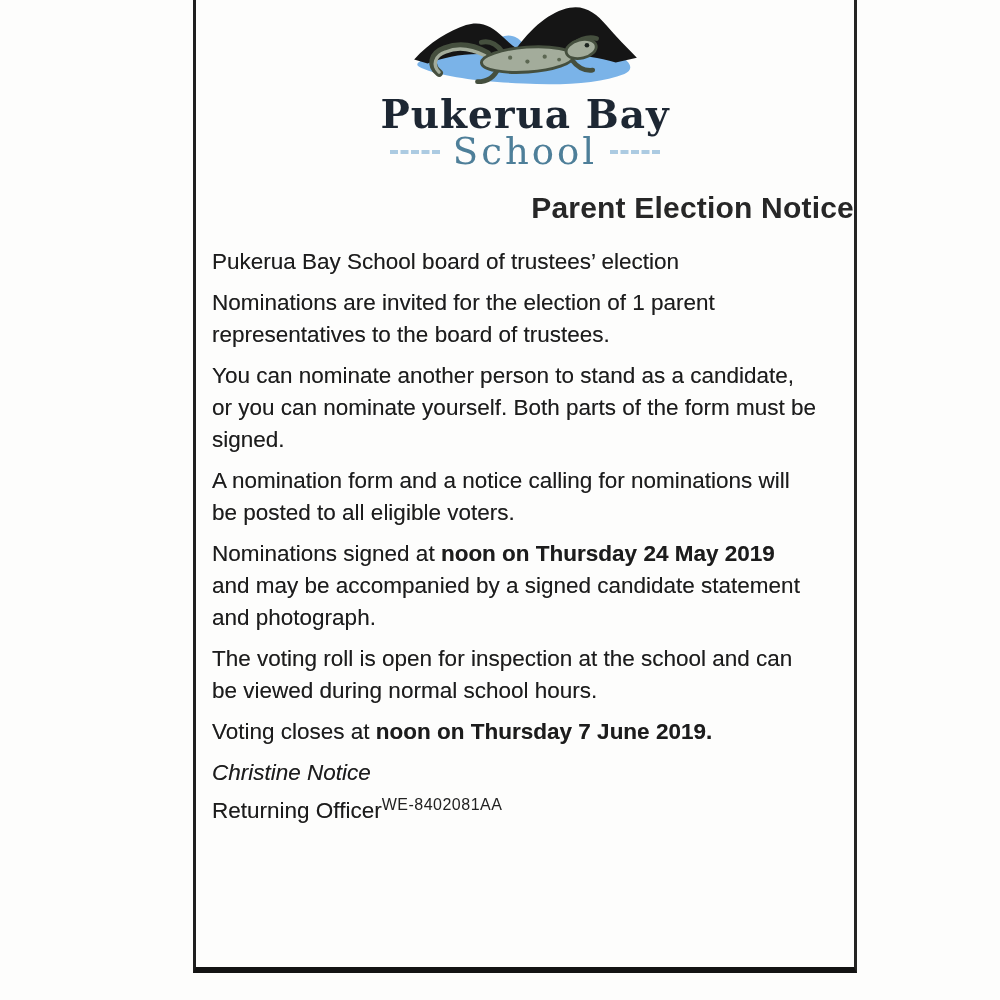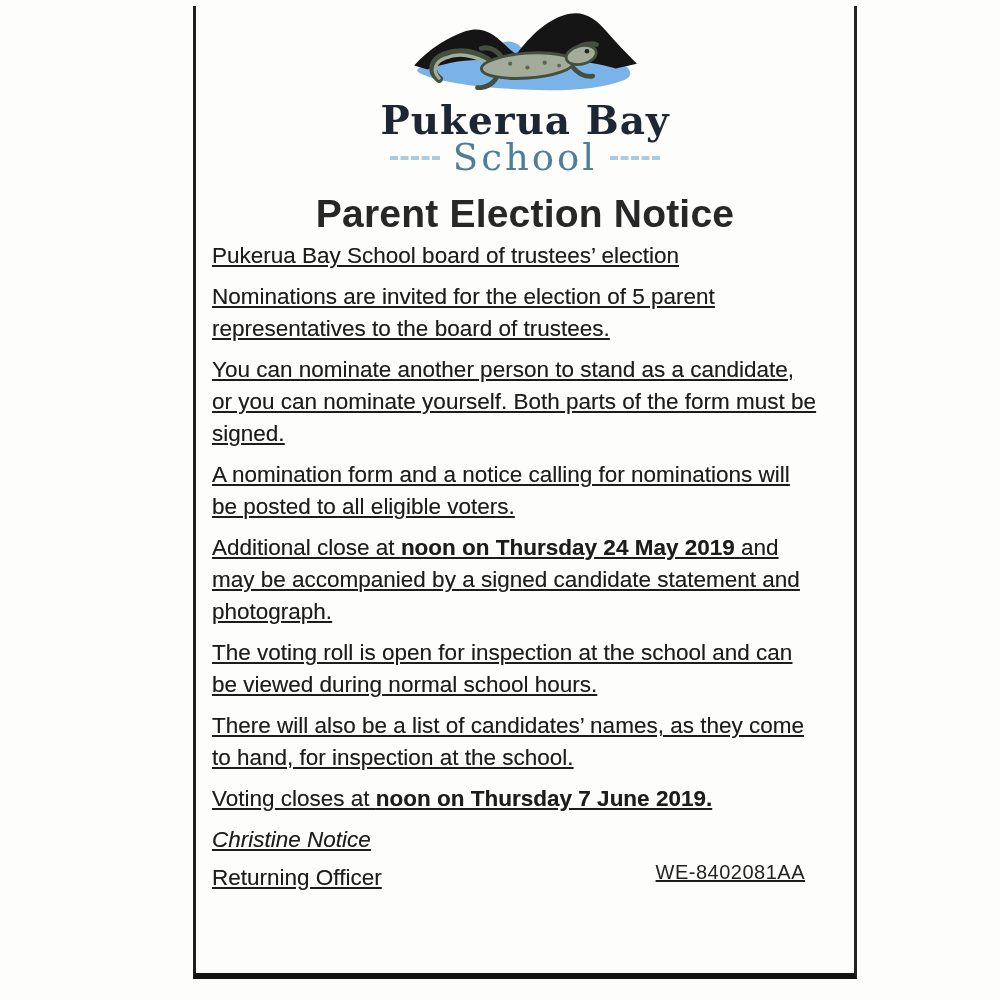--- a/index.html
+++ b/index.html
@@ -17,21 +17,21 @@
   }
   .scan-page {
     position: absolute;
     inset: 0;
     background: #fdfdfc;
   }
   
   .notice-frame {
     position: absolute;
     left: 193px;
-    top: 6px;
+    top: 0;
     width: 664px;
     height: 973px;
     box-sizing: border-box;
     border-left: 3px solid #1f1f1f;
     border-right: 3px solid #242424;
     border-bottom: 6px solid #131313;
     background: #fdfdfc;
   }
   .logo-block {
     padding-top: 2px;
@@ -65,55 +65,53 @@
     color: #4e7f99;
   }
   .logo-dash {
     display: inline-block;
     width: 50px;
     height: 0;
     border-top: 4px dashed #9fc3de;
     opacity: 0.85;
   }
   .notice-title {
-    text-align: center;
-    font-size: 39px;
+    text-align: right;
+    font-size: 30px;
     font-weight: bold;
     color: #272727;
     margin: 18px 0 0 0;
     line-height: 36px;
     letter-spacing: 0.2px;
   }
   .body-text {
-    margin-top: 8px;
+    margin-top: 20px;
     padding: 0 37px 0 16px;
     font-size: 22.5px;
     line-height: 32px;
     color: #1c1c1c;
     text-shadow: 0 0 0.4px rgba(30,30,30,0.45);
-    text-decoration: underline;
   }
   .body-text p {
     margin: 0 0 9px 0;
   }
   .sig-name {
     font-style: italic;
     margin-bottom: 0 !important;
   }
   .sig-row {
     display: flex;
-    justify-content: space-between;
     align-items: flex-end;
     padding-right: -10px;
   }
   .sig-role {
     font-style: normal;
   }
   .ref-code {
-    font-size: 20px;
+    font-size: 16px;
     letter-spacing: 0.5px;
     color: #222;
     padding-right: 12px;
     padding-bottom: 6px;
     text-shadow: none;
   }
 </style>
 </head>
 <body>
 
@@ -162,26 +160,25 @@
         <span class="logo-dash"></span>
         <span class="school-word">School</span>
         <span class="logo-dash"></span>
       </div>
     </div>
 
     <div class="notice-title">Parent Election Notice</div>
 
     <div class="body-text">
       <p><span>Pukerua Bay School board of trustees’ election</span></p>
-      <p><span>Nominations are invited for the election of 5 parent representatives to the board of trustees.</span></p>
+      <p><span>Nominations are invited for the election of 1 parent representatives to the board of trustees.</span></p>
       <p><span>You can nominate another person to stand as a candidate, or you can nominate yourself. Both parts of the form must be signed.</span></p>
       <p><span>A nomination form and a notice calling for nominations will be posted to all eligible voters.</span></p>
-      <p><span>Additional close at </span><span style="font-weight: bold;">noon on Thursday 24 May 2019</span><span> and may be accompanied by a signed candidate statement and photograph.</span></p>
+      <p><span>Nominations signed at </span><span style="font-weight: bold;">noon on Thursday 24 May 2019</span><span> and may be accompanied by a signed candidate statement and photograph.</span></p>
       <p><span>The voting roll is open for inspection at the school and can be viewed during normal school hours.</span></p>
-      <p><span>There will also be a list of candidates’ names, as they come to hand, for inspection at the school.</span></p>
       <p><span>Voting closes at </span><span style="font-weight: bold;">noon on Thursday 7 June 2019.</span></p>
 
       <p class="sig-name">Christine Notice</p>
       <div class="sig-row">
         <span class="sig-role">Returning Officer</span>
         <span class="ref-code">WE-8402081AA</span>
       </div>
     </div>
 
   </div>

